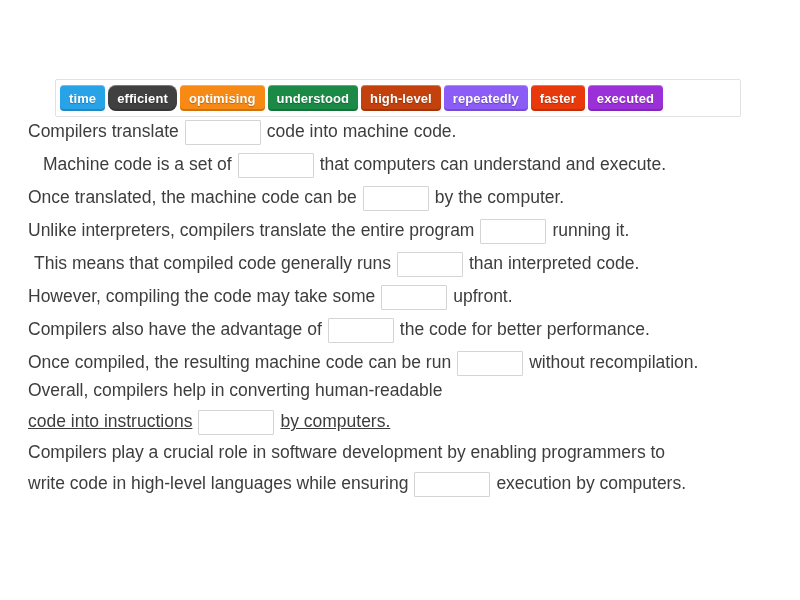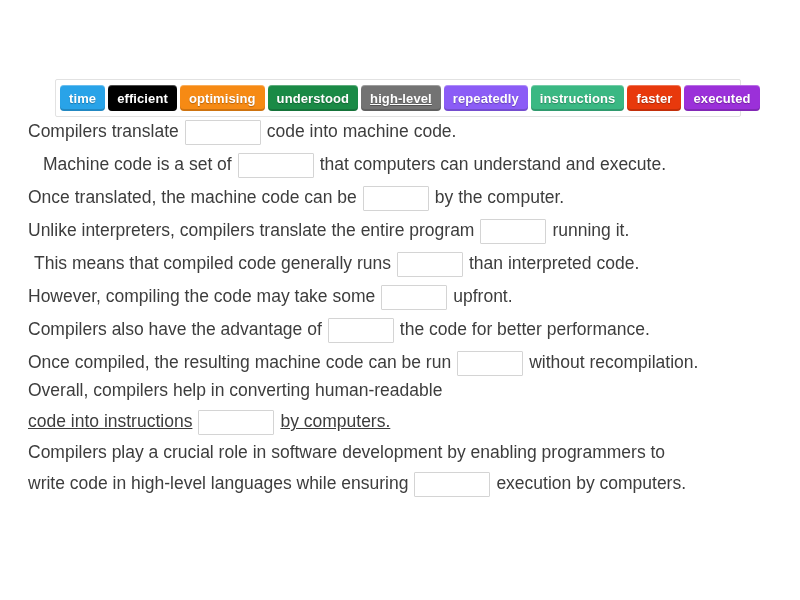--- a/index.html
+++ b/index.html
@@ -95,26 +95,25 @@
   .w-md { width: 66px; }
   .w-lg { width: 76px; }
 </style>
 </head>
 <body>
 
 <div id="app">
 
   <div class="wordbank" id="wordbank">
       <div class="tile" style="background: rgb(41, 163, 232);">time</div>
-      <div class="tile" style="background: #000000;">efficient</div>
+      <div class="tile" style="background: #404040; border-radius: 8px;">efficient</div>
       <div class="tile" style="background: rgb(246, 138, 20);">optimising</div>
       <div class="tile" style="background: rgb(26, 138, 70);">understood</div>
-      <div class="tile" style="background: #737373; text-decoration: underline;">high-level</div>
+      <div class="tile" style="background: #c2410c;">high-level</div>
       <div class="tile" style="background: #8b5cf6;">repeatedly</div>
-      <div class="tile" style="background: rgb(58, 184, 131);">instructions</div>
       <div class="tile" style="background: rgb(232, 57, 12);">faster</div>
       <div class="tile" style="background: rgb(155, 48, 217);">executed</div>
     </div>
 
   <div class="sentences" id="sentences">
       <div class="line" style="position: absolute; top: 0px; left: 0px;"><span class="seg">Compilers translate</span><input type="text" class="blank w-lg" value="" style=""><span class="seg">code into machine code.</span></div>
       <div class="line" style="position: absolute; top: 33px; left: 15px;"><span class="seg">Machine code is a set of</span><input type="text" class="blank w-lg" value="" style=""><span class="seg">that computers can understand and execute.</span></div>
       <div class="line" style="position: absolute; top: 66px; left: 0px;"><span class="seg">Once translated, the machine code can be</span><input type="text" class="blank w-md" value="" style=""><span class="seg">by the computer.</span></div>
       <div class="line" style="position: absolute; top: 99px; left: 0px;"><span class="seg">Unlike interpreters, compilers translate the entire program</span><input type="text" class="blank w-md" value="" style=""><span class="seg">running it.</span></div>
       <div class="line" style="position: absolute; top: 132px; left: 6px;"><span class="seg">This means that compiled code generally runs</span><input type="text" class="blank w-md" value="" style=""><span class="seg">than interpreted code.</span></div>

